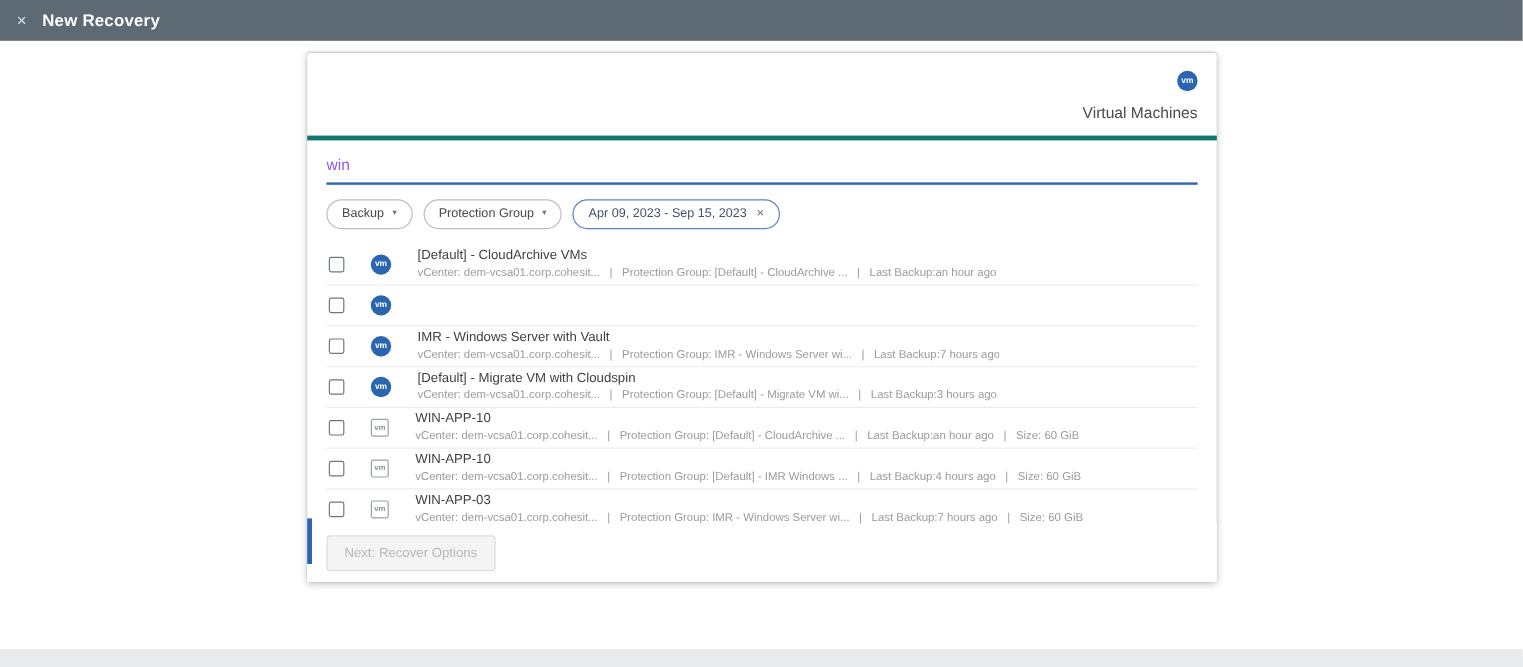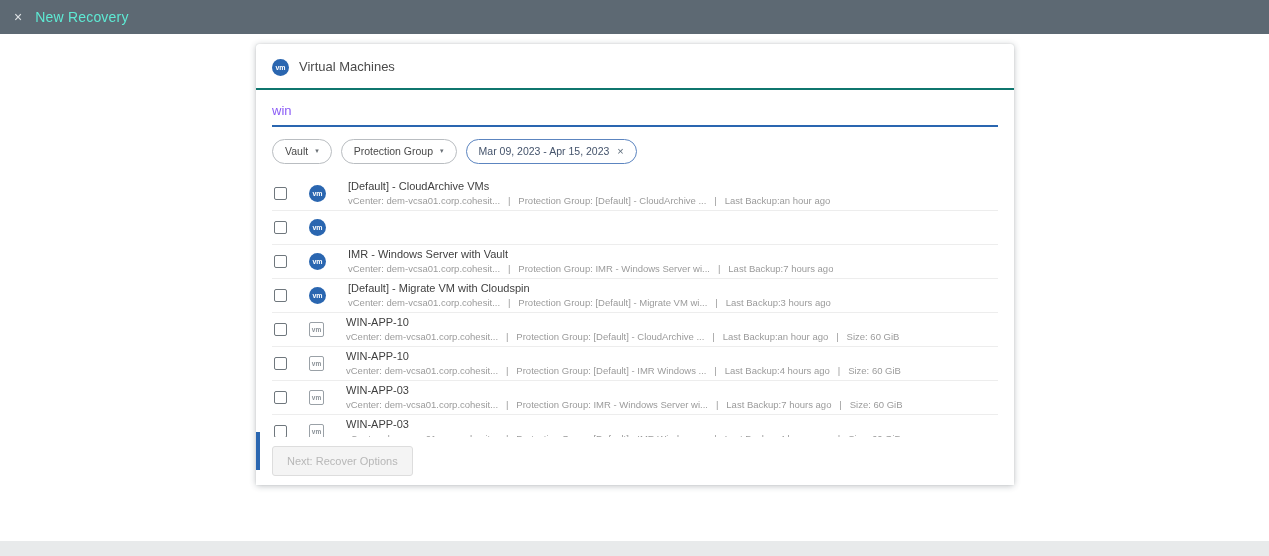--- a/index.html
+++ b/index.html
@@ -16,32 +16,33 @@
   .topbar {
     position: absolute; top: 0; left: 0; right: 0; height: 34px;
     background: #5d6973;
     display: flex; align-items: center;
     padding: 0 14px; gap: 13px;
   }
   .topbar .close-x {
     color: #dfe3e6; font-size: 14px; line-height: 1; cursor: pointer;
     background: none; border: none; font-family: inherit;
   }
-  .topbar .title { color: #5eead4; font-size: 14px; font-weight: normal; letter-spacing: .2px; }
+  .topbar .title { color: #ffffff; font-size: 14px; font-weight: bold; letter-spacing: .2px; }
 
   
   .card {
     position: absolute; left: 256px; top: 44px; width: 758px; height: 441px;
     background: #ffffff; border-radius: 3px;
     box-shadow: 0 1px 6px rgba(40,50,60,.30), 0 0 1px rgba(40,50,60,.25);
   }
   .card-header {
-    display: flex; align-items: flex-start; gap: 10px;
+    display: flex; align-items: flex-end; gap: 10px;
     padding: 15px 16px 12px 16px;
-    border-bottom: 2px solid #0f766e;
+    border-bottom: 4px solid #0f766e;
+    flex-direction: column;
   }
   .card-title { font-size: 13px; color: #4a4a4a; }
 
   
   .vm-badge {
     display: inline-flex; align-items: center; justify-content: center;
     flex: 0 0 auto; font-weight: bold;
   }
   .vm-badge.protected {
     width: 17px; height: 17px; border-radius: 50%;
@@ -138,29 +139,29 @@
     </span>
     <span class="card-title">Virtual Machines</span>
   </div>
 
   <div class="card-body">
 
     <input class="search-input" type="text" value="win" style="">
 
     <div class="filters">
       <button class="chip">
-        <span>Vault</span>
+        <span>Backup</span>
         <span class="caret">▾</span>
       </button>
       <button class="chip">
         <span>Protection Group</span>
         <span class="caret">▾</span>
       </button>
       <button class="chip chip-date">
-        <span>Mar 09, 2023 - Apr 15, 2023</span>
+        <span>Apr 09, 2023 - Sep 15, 2023</span>
         <span class="chip-close">×</span>
       </button>
     </div>
 
     <div class="list">
 
       <div class="row">
         <input type="checkbox" class="cb" style="">
         <span class="vm-badge protected">
             <span>vm</span>

